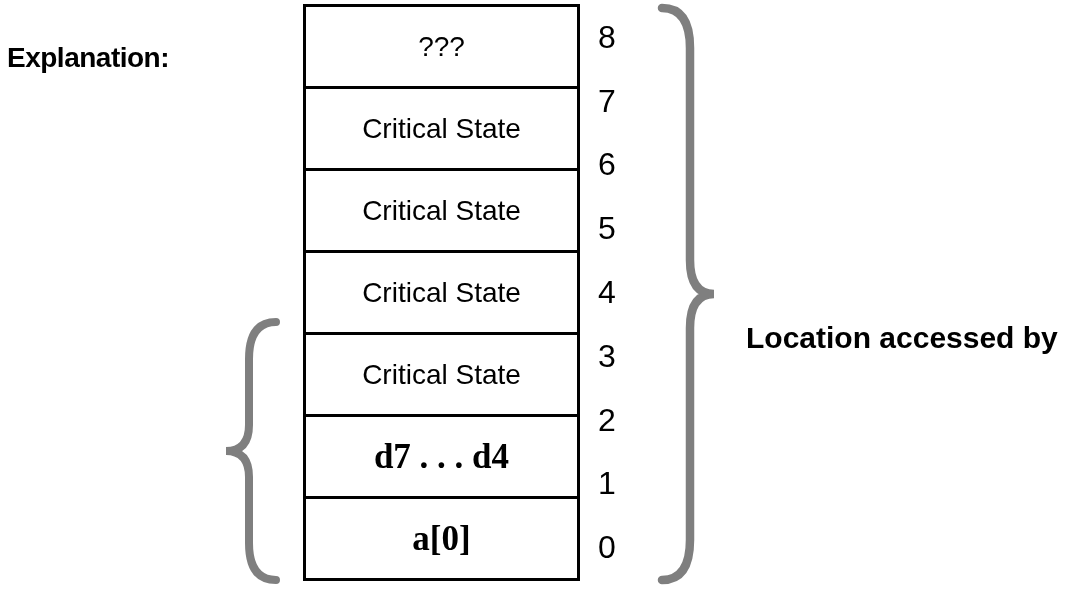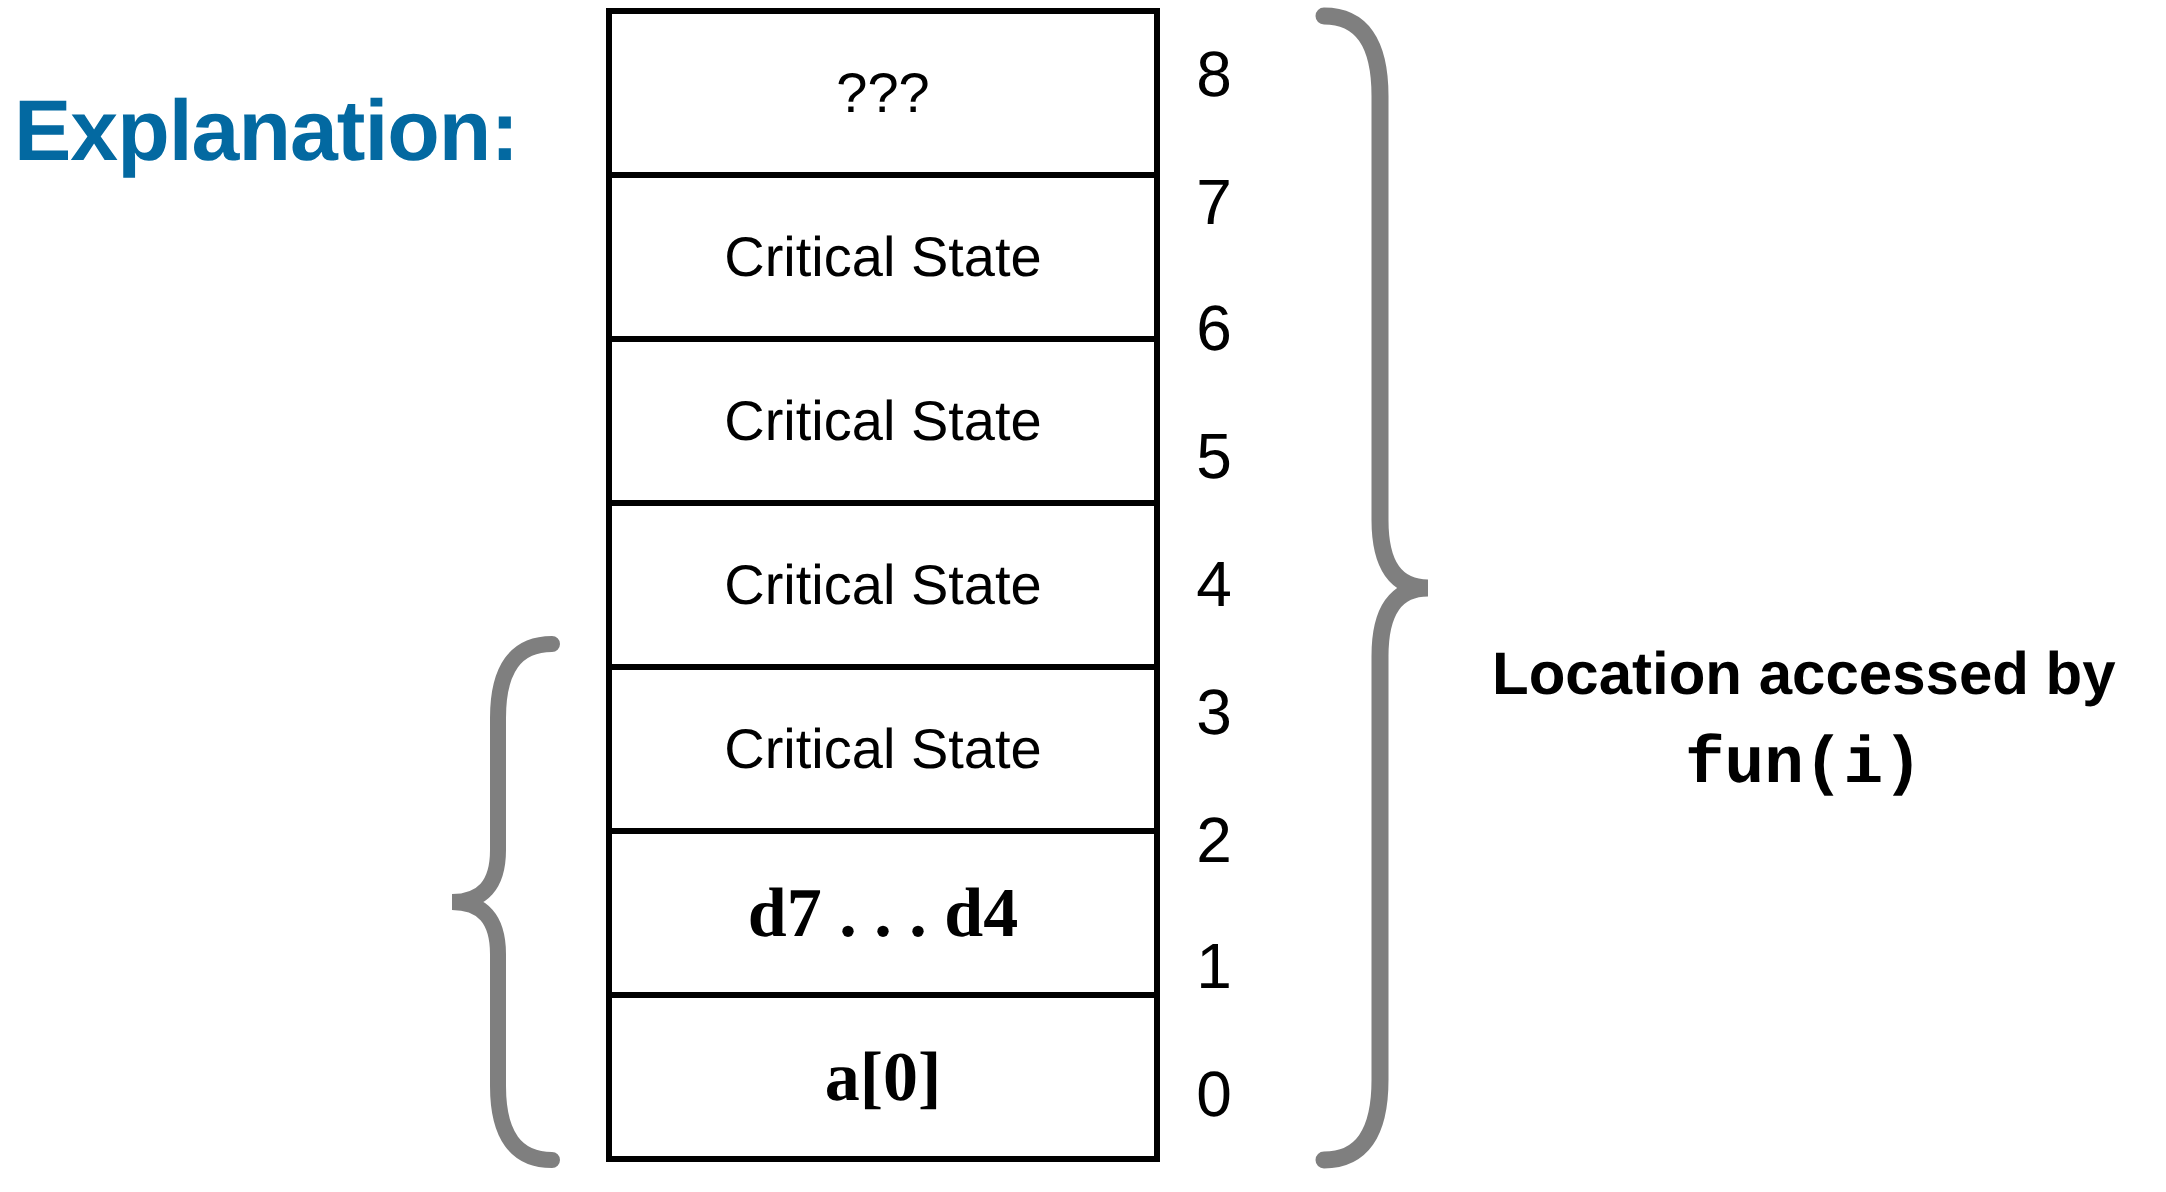--- a/index.html
+++ b/index.html
@@ -14,23 +14,23 @@
   }
 
   
   .title {
     position: absolute;
     left: 7px;
     top: 42px;
     margin: 0;
     font-family: "Liberation Sans", sans-serif;
     font-weight: bold;
-    font-size: 43px;
+    font-size: 28px;
     letter-spacing: -0.5px;
-    color: #0369a1;
+    color: #000000;
     white-space: nowrap;
   }
 
   
   .mem-table {
     position: absolute;
     left: 303px;
     top: 4px;
     width: 277px;
     height: 577px;
@@ -96,21 +96,21 @@
     font-weight: bold;
     font-size: 41px;
     white-space: nowrap;
   }
 
   
   .access-label {
     position: absolute;
     left: 746px;
     top: 321px;
-    text-align: center;
+    text-align: right;
   }
   .access-line1 {
     font-family: "Liberation Sans", sans-serif;
     font-weight: bold;
     font-size: 30px;
     white-space: nowrap;
   }
   .access-line2 {
     margin-top: 9px;
     font-family: "Liberation Mono", monospace;
@@ -166,16 +166,15 @@
     <path d="M56,5 Q29,5 29,42 L29,108 Q29,134 6,134 Q29,134 29,160 L29,226 Q29,263 56,263" fill="none" stroke-width="8" stroke-linecap="round" stroke-linejoin="miter" stroke="#7f7f7f"></path>
   </svg>
 
 
   <svg class="brace-svg" style="left:656px; top:2px;" width="64" height="584" viewBox="0 0 64 584" aria-hidden="true">
     <path d="M6,6 Q34,6 34,46 L34,258 Q34,292 58,292 Q34,292 34,326 L34,538 Q34,578 6,578" fill="none" stroke-width="8.5" stroke-linecap="round" stroke-linejoin="miter" stroke="#7f7f7f"></path>
   </svg>
 
   <div class="access-label">
     <div class="access-line1">Location accessed by</div>
-    <div class="access-line2">fun(i)</div>
   </div>
 
 </div>
 
 </body></html>

